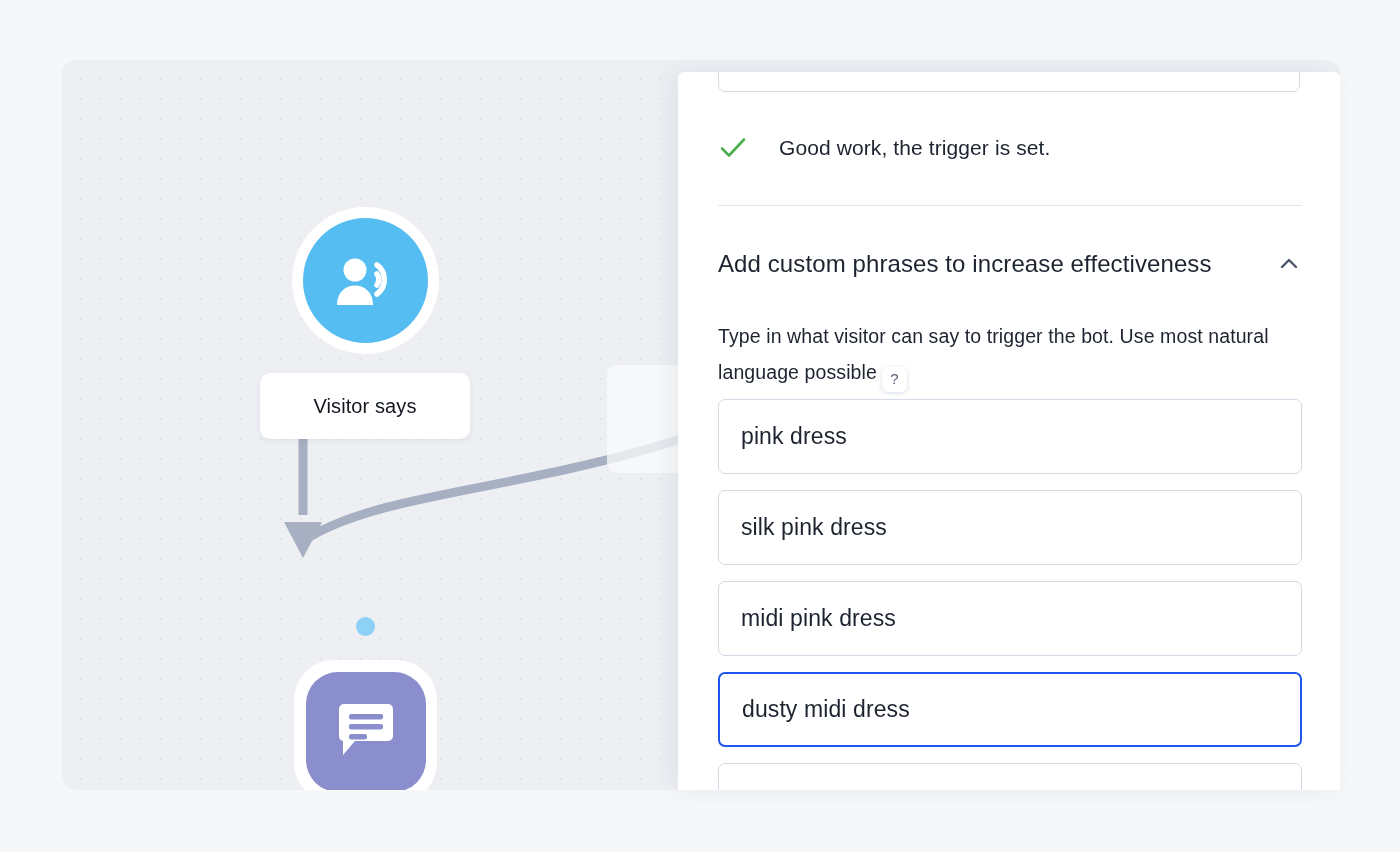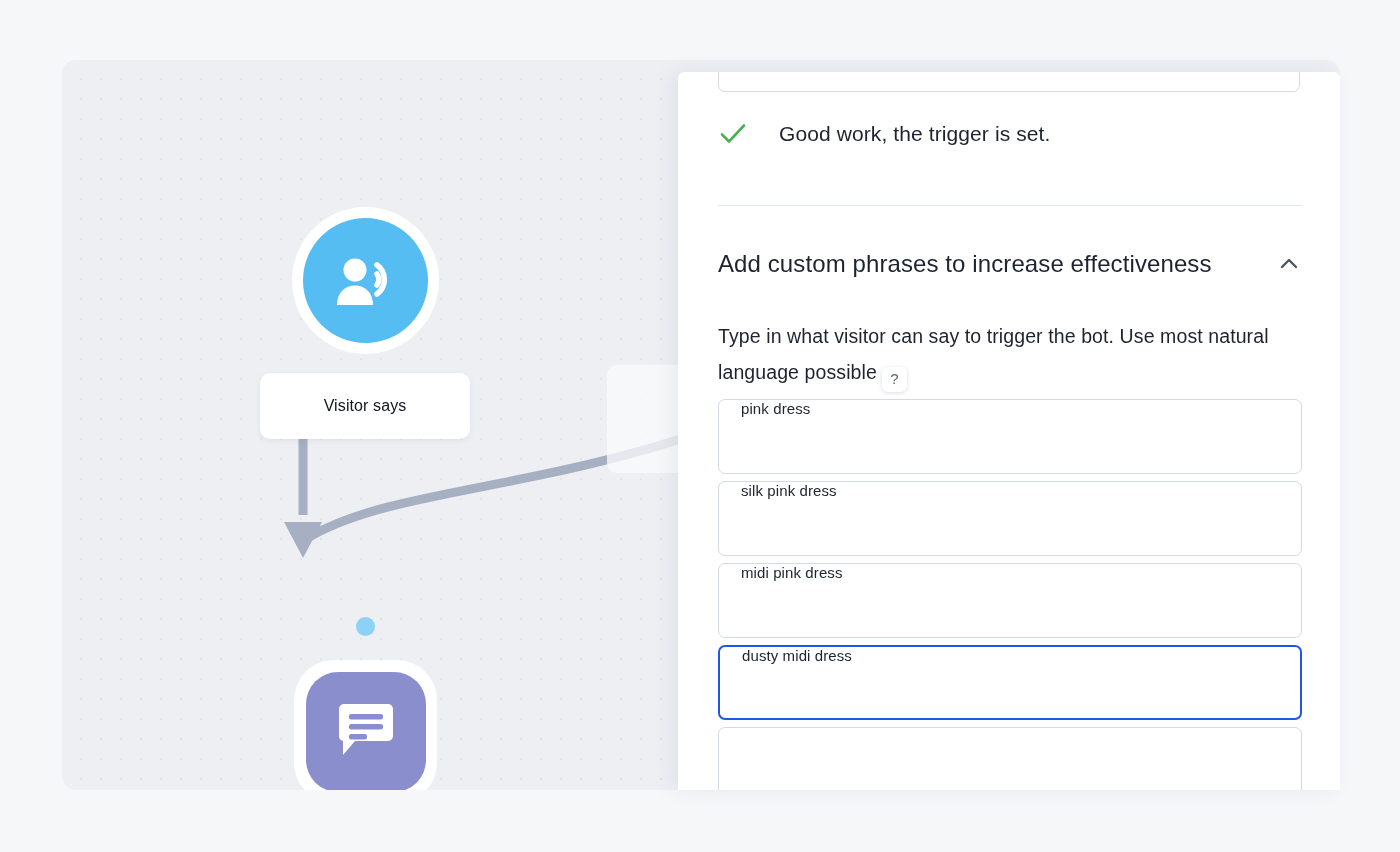--- a/index.html
+++ b/index.html
@@ -71,21 +71,21 @@
     align-items: center;
     justify-content: center;
     box-shadow: 0 2px 6px rgba(40,55,85,0.07);
     color: #12161f;
   }
   .node-label-visitor {
     left: 198px;
     top: 313px;
     width: 210px;
     height: 66px;
-    font-size: 16px;
+    font-size: 20px;
     letter-spacing: .1px;
   }
 
   
   .node-operator-circle {
     position: absolute;
     left: 637px;
     top: 147px;
     width: 147px;
     height: 147px;
@@ -184,21 +184,21 @@
     width: 582px;
     height: 42px;
     border: 1.6px solid #d3dae5;
     border-radius: 7px;
     background: #fff;
   }
 
   .success-row {
     position: absolute;
     left: 40px;
-    top: 47px;
+    top: 61px;
     display: flex;
     align-items: center;
     gap: 31px;
   }
   .success-text {
     font-size: 21px;
     color: #1d2430;
     letter-spacing: .1px;
   }
   .check-icon { width: 30px; height: 30px; display: block; }
@@ -259,25 +259,25 @@
     left: 40px;
     top: 327px;
     width: 584px;
   }
   .phrase-input {
     width: 584px;
     height: 75px;
     border: 1.6px solid #d3dae5;
     border-radius: 7px;
     background: #ffffff;
-    margin-bottom: 7px;
-    display: flex;
-    align-items: flex-start;
+    margin-bottom: 16px;
+    display: flex;
+    align-items: center;
     padding: 0 22px;
-    font-size: 15px;
+    font-size: 23px;
     color: #1d2430;
     letter-spacing: .1px;
   }
   .phrase-input.focused {
     border: 2.4px solid #1f56eb;
   }
 </style>
 </head>
 <body>
 

